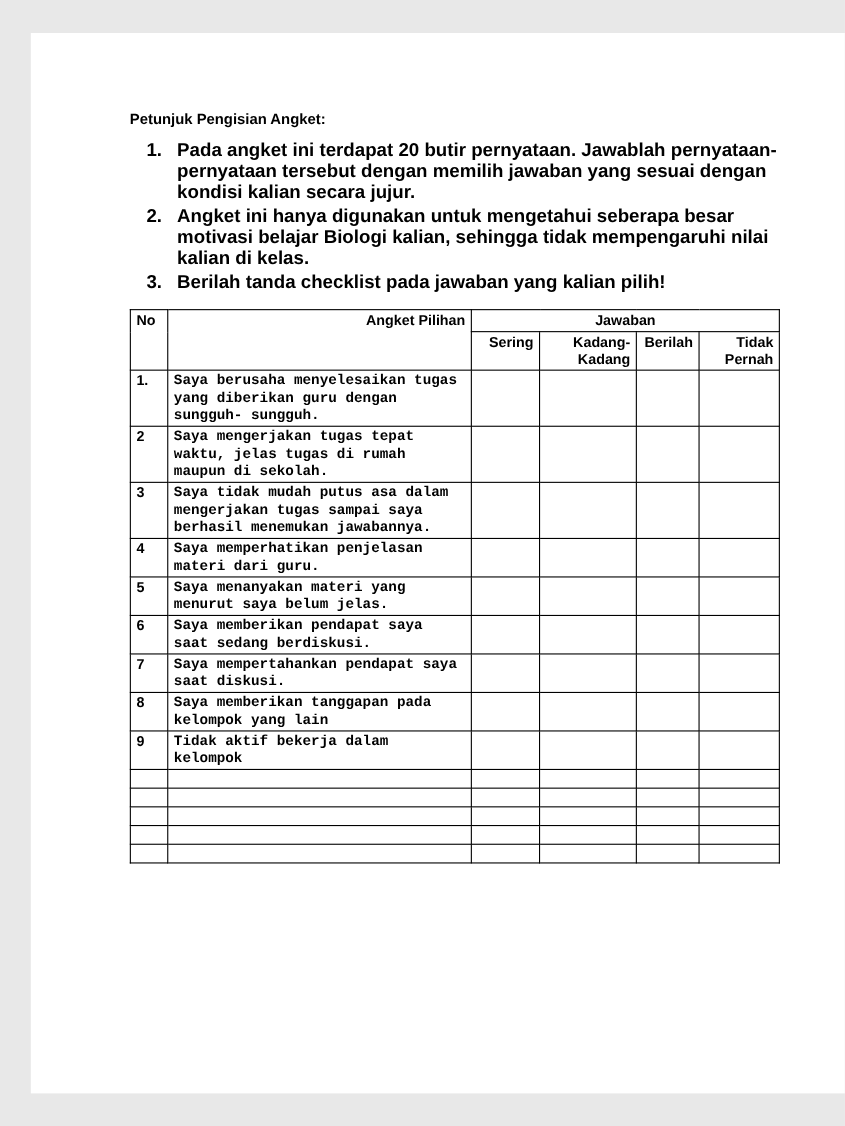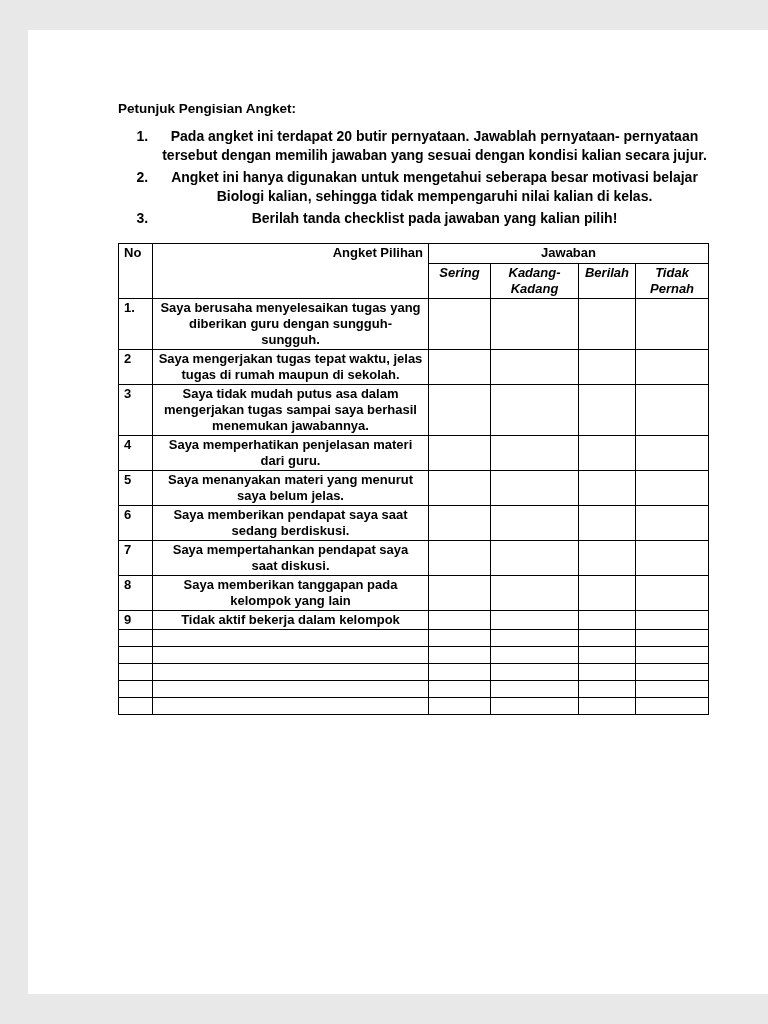--- a/index.html
+++ b/index.html
@@ -32,23 +32,22 @@
   }
   .doc-title{
     font-size:13.5px;
     line-height:17px;
     margin:0 0 10px 0;
     font-weight:700;
   }
   ol.instructions{
     margin:6px 0 15px 0;
     padding-left:34px;
-    font-size:14px;
+    font-size:17px;
     line-height:19px;
-    text-align:center;
   }
   ol.instructions li{
     padding-left:9px;
     margin-bottom:3px;
   }
   table.angket{
     width:590px;
     border-collapse:collapse;
     table-layout:fixed;
     font-size:13px;
@@ -69,32 +68,32 @@
   th.pilihan-h{
     text-align:right;
     vertical-align:top;
   }
   th.jawaban-h{
     text-align:center;
     height:20px;
     vertical-align:middle;
   }
   th.opt-th{
-    text-align:center;
+    text-align:right;
     vertical-align:middle;
     height:33px;
     padding:1px 2px;
-    font-style:italic;
   }
   td.no-cell{
     text-align:left;
     padding-left:4px;
   }
   td.stmt-cell{
-    text-align:center;
+    text-align:left;
+    font-family:Liberation Mono, monospace;
   }
   td.ans-cell{
     
   }
   tr.empty-row td{
     height:17px;
     padding:0 5px;
   }
 </style>
 </head>

